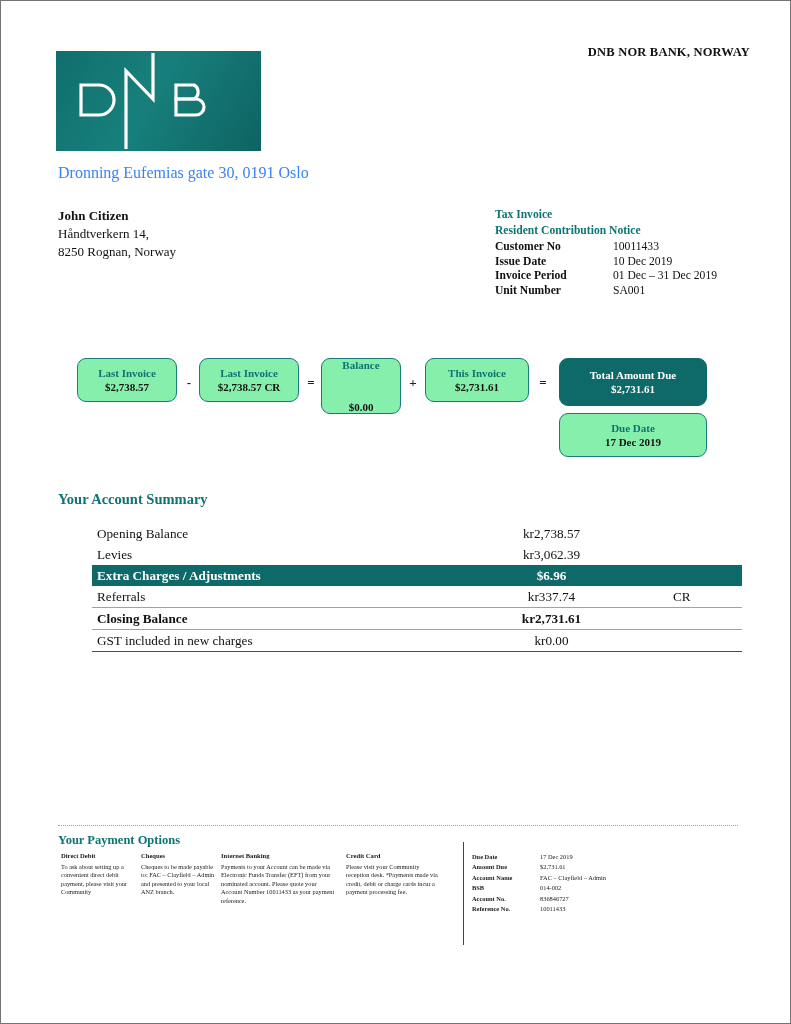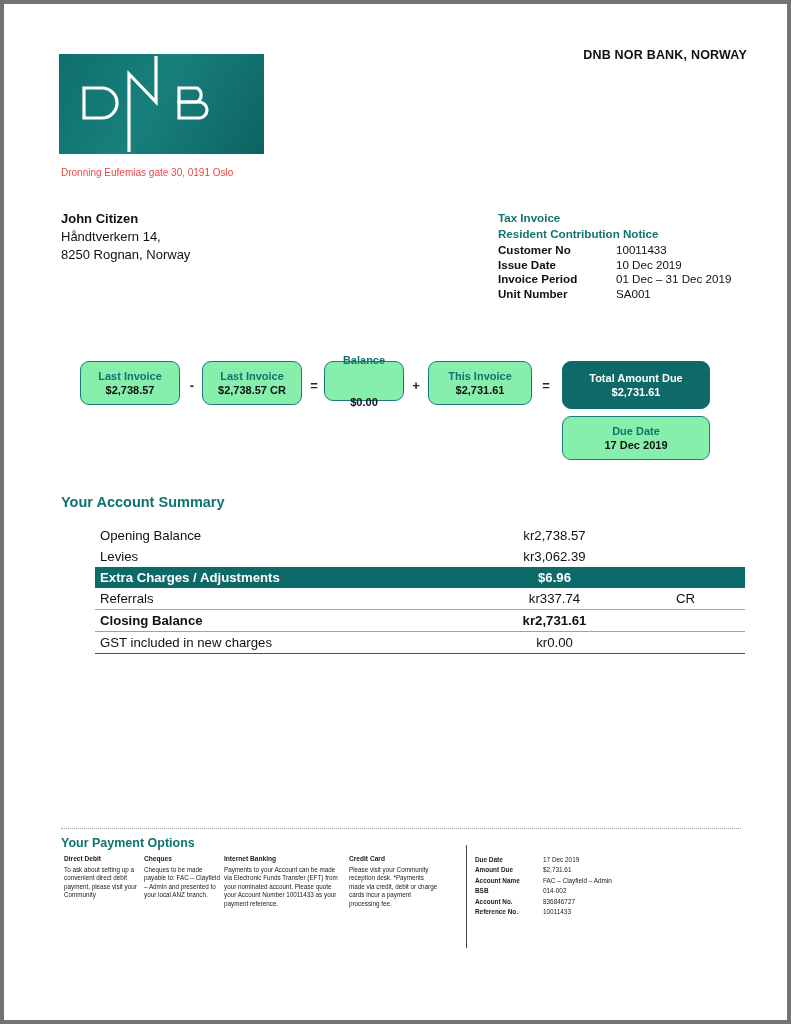--- a/index.html
+++ b/index.html
@@ -8,21 +8,22 @@
     padding: 0;
     background: #d8d8d8;
     font-family: "Liberation Sans", sans-serif;
   }
   .page {
     position: relative;
     width: 791px;
     height: 1024px;
     background: #ffffff;
     overflow: hidden;
-    border: 4px solid #737373;
+    border: 1px solid #737373;
+    font-family: Liberation Serif, serif;
   }
 
   
   .bank-name {
     position: absolute;
     top: 44px;
     right: 40px;
     font-size: 12.5px;
     font-weight: bold;
     letter-spacing: 0.2px;
@@ -35,22 +36,22 @@
     top: 50px;
     width: 205px;
     height: 100px;
     background: linear-gradient(120deg, #0f6f6c 0%, #18807c 45%, #0d6361 100%);
   }
   .logo-svg { display:block; width:205px; height:100px; }
   .addr-line {
     position: absolute;
     left: 57px;
     top: 163px;
-    font-size: 10px;
-    color: #ef4444;
+    font-size: 16px;
+    color: #3b82f6;
     text-align: center;
   }
 
   
   .cust {
     position: absolute;
     left: 57px;
     top: 206px;
     font-size: 13px;
     color: #111;
@@ -220,21 +221,21 @@
       <span class="val">$2,738.57</span>
     </div>
     <div class="op" style="left:180px; top:22px;">-</div>
 
     <div class="cbox" style="left:198px; top:5px; width:100px; height:44px;">
       <span class="lbl">Last Invoice</span>
       <span class="val">$2,738.57 CR</span>
     </div>
     <div class="op" style="left:302px; top:22px;">=</div>
 
-    <div class="cbox" style="left:320px; top:5px; width:80px; height:40px;gap:28px;">
+    <div class="cbox" style="left:320px; top:5px; width:80px; height:56px;gap:28px;">
       <span class="lbl">Balance</span>
       <span class="val">$0.00</span>
     </div>
     <div class="op" style="left:404px; top:22px;">+</div>
 
     <div class="cbox" style="left:424px; top:5px; width:104px; height:44px;">
       <span class="lbl">This Invoice</span>
       <span class="val">$2,731.61</span>
     </div>
     <div class="op" style="left:534px; top:22px;">=</div>

